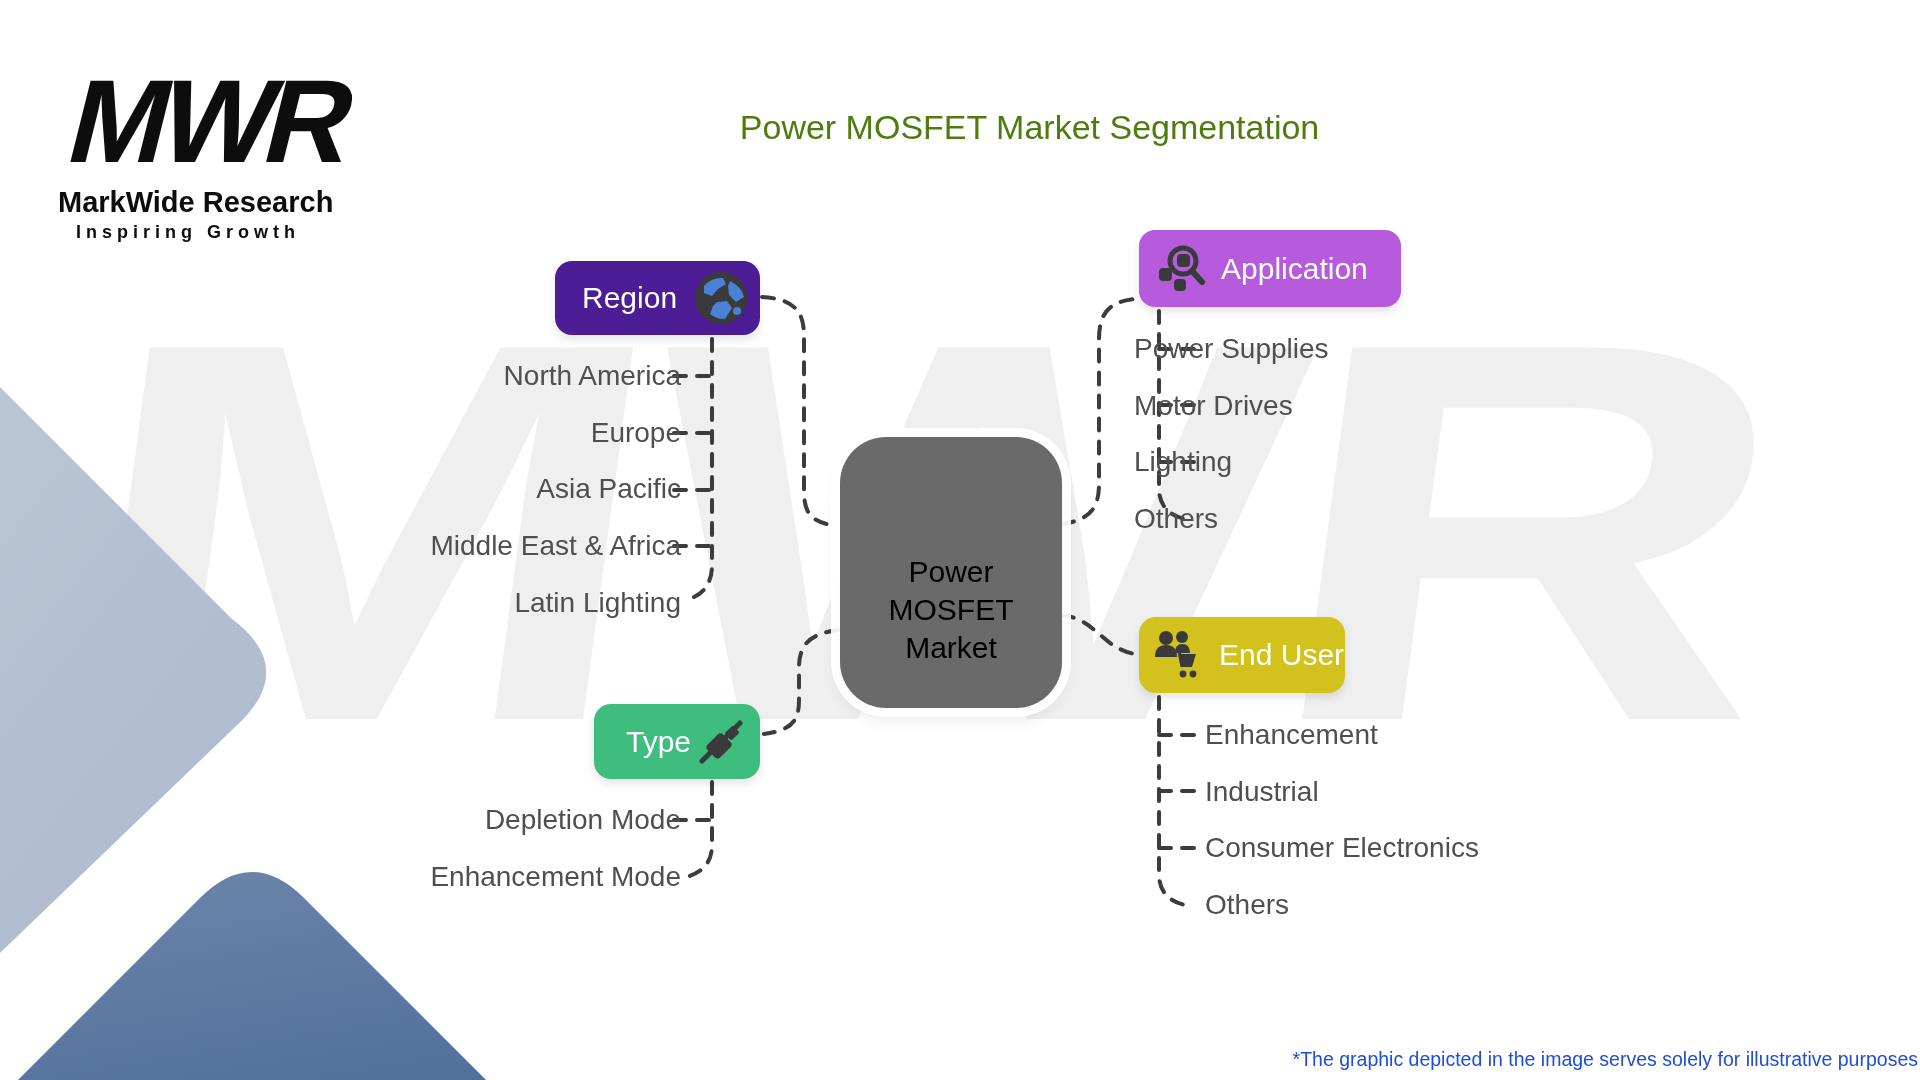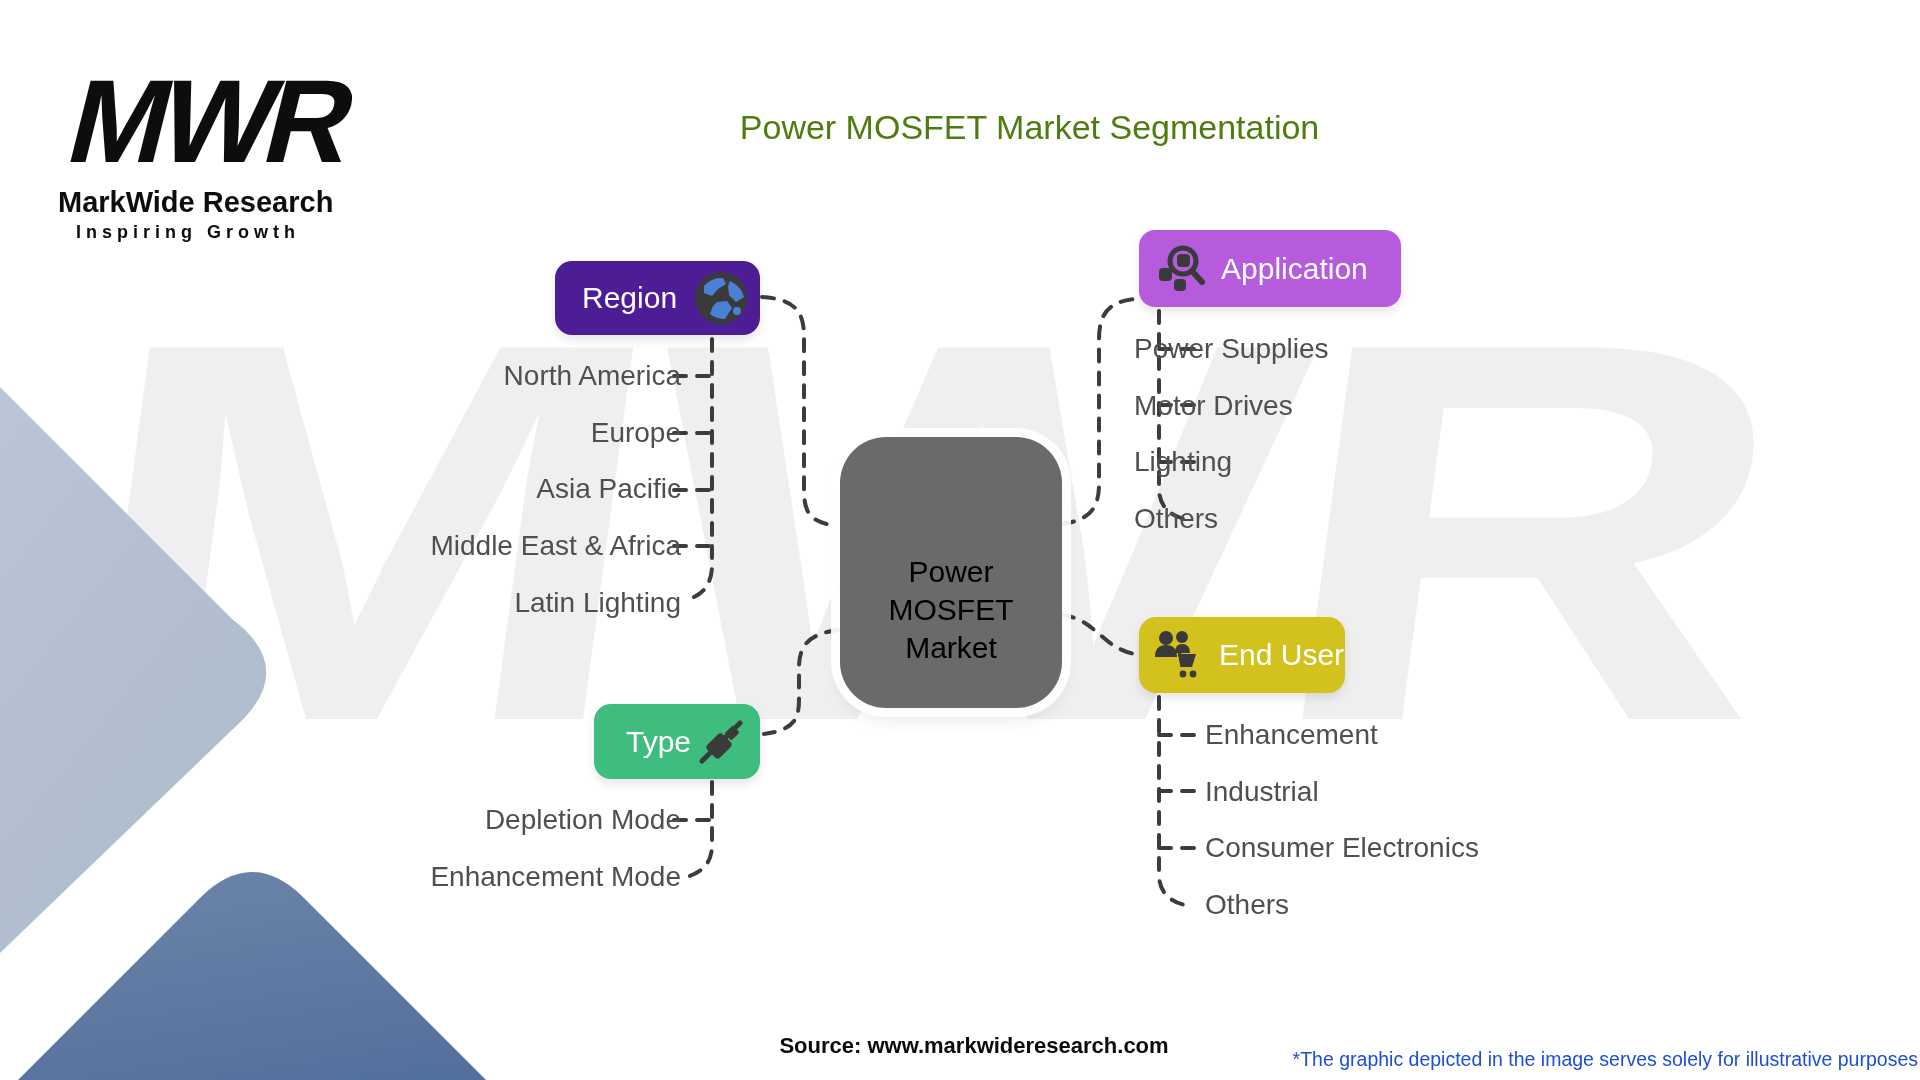--- a/index.html
+++ b/index.html
@@ -206,16 +206,15 @@
     </svg>
     <span class="label">End User</span>
   </div>
   <ul class="seg-list list-enduser">
     <li>Enhancement</li>
     <li>Industrial</li>
     <li>Consumer Electronics</li>
     <li>Others</li>
   </ul>
 
-  <div class="source">Source: www.markwideresearch.com</div>
   <div class="disclaimer">*The graphic depicted in the image serves solely for illustrative purposes</div>
 
 </div>
 
 </body></html>

